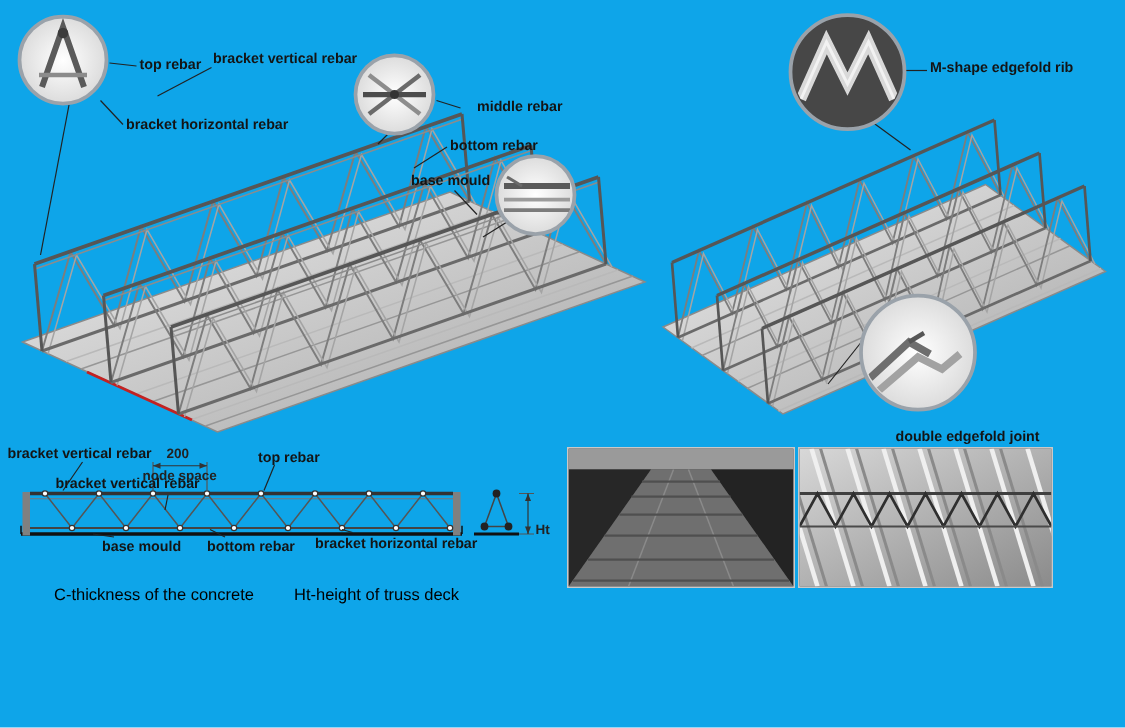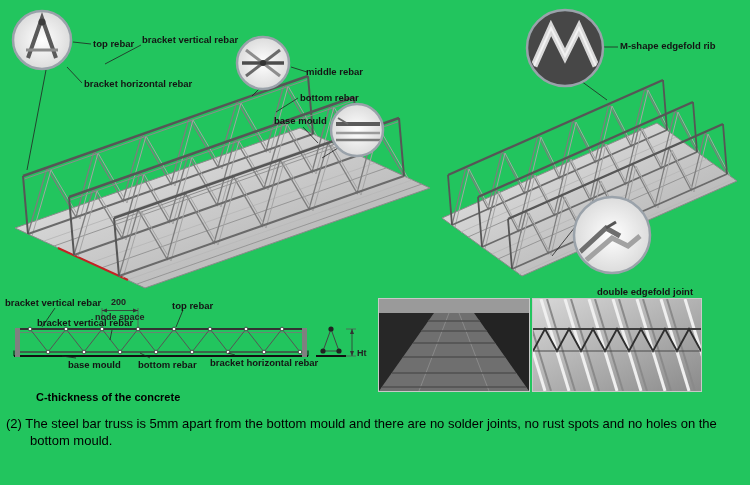--- a/index.html
+++ b/index.html
@@ -1,21 +1,21 @@
 <!DOCTYPE html>
 <html><head>
 <meta charset="utf-8">
 <style>
   html,body{margin:0;padding:0;background:#fff;}
-  #stage{position:relative;width:750px;height:485px;background:#22c55e;
+  #stage{position:relative;width:750px;height:485px;background:#0ea5e9;
          font-family:"Liberation Sans",sans-serif;overflow:hidden;}
   svg{position:absolute;}
   .lbl{position:absolute;font-size:9.5px;font-weight:bold;color:#141414;white-space:nowrap;line-height:11px;}
   .dim{position:absolute;font-size:9px;font-weight:bold;color:#222;white-space:nowrap;line-height:10px;}
-  .cap{position:absolute;font-size:11px;font-weight:bold;color:#000;white-space:nowrap;line-height:13px;}
+  .cap{position:absolute;font-size:11px;font-weight:normal;color:#000;white-space:nowrap;line-height:13px;}
   .photo{position:absolute;overflow:hidden;border:1px solid #c9c9c9;background:#777;}
   .photo svg{position:absolute;left:0;top:0;}
   #notes{position:absolute;left:6px;top:416px;width:738px;font-size:13px;color:#000;line-height:16.5px;}
   #notes p{margin:0 0 2px 0;padding-left:24px;text-indent:-24px;}
 </style>
 </head>
 <body>
 
 <div id="stage">
 
@@ -319,36 +319,36 @@
       </g>
       <line x1="0" y1="30" x2="168" y2="30" stroke="#3f3f3f" stroke-width="2"></line>
       <path d="M0,52 L12,30 L24,52 L36,30 L48,52 L60,30 L72,52 L84,30 L96,52 L108,30 L120,52 L132,30 L144,52 L156,30 L168,52" fill="none" stroke="#2f2f2f" stroke-width="1.8"></path>
       <line x1="0" y1="52" x2="168" y2="52" stroke="#4a4a4a" stroke-width="1.2"></line>
     </svg>
   </div>
 
   <div class="lbl" style="left:93px;top:38px">top rebar</div>
   <div class="lbl" style="left:142px;top:34px">bracket vertical rebar</div>
   <div class="lbl" style="left:84px;top:78px">bracket horizontal rebar</div>
-  <div class="lbl" style="left:306px;top:66px">middle rebar</div>
+  <div class="lbl" style="left:318px;top:66px">middle rebar</div>
   <div class="lbl" style="left:300px;top:92px">bottom rebar</div>
   <div class="lbl" style="left:274px;top:115px">base mould</div>
 
   <div class="lbl" style="left:620px;top:40px">M-shape edgefold rib</div>
   <div class="lbl" style="left:597px;top:286px">double edgefold joint</div>
 
   <div class="lbl" style="left:5px;top:297px">bracket vertical rebar</div>
   <div class="dim" style="left:111px;top:297px">200</div>
   <div class="dim" style="left:95px;top:312px">node space</div>
   <div class="lbl" style="left:172px;top:300px">top rebar</div>
   <div class="lbl" style="left:37px;top:317px">bracket vertical rebar</div>
   <div class="lbl" style="left:68px;top:359px">base mould</div>
   <div class="lbl" style="left:138px;top:359px">bottom rebar</div>
   <div class="lbl" style="left:210px;top:357px">bracket horizontal rebar</div>
   <div class="dim" style="left:357px;top:348px">Ht</div>
 
   <div class="cap" style="left:36px;top:391px">C-thickness of the concrete</div>
+  <div class="cap" style="left:196px;top:391px">Ht-height of truss deck</div>
 
   <div id="notes">
-    <p>(2) The steel bar truss is 5mm apart from the bottom mould and there are no solder joints, no rust spots and no holes on the bottom mould.</p>
   </div>
 
 </div>
 
 </body></html>

